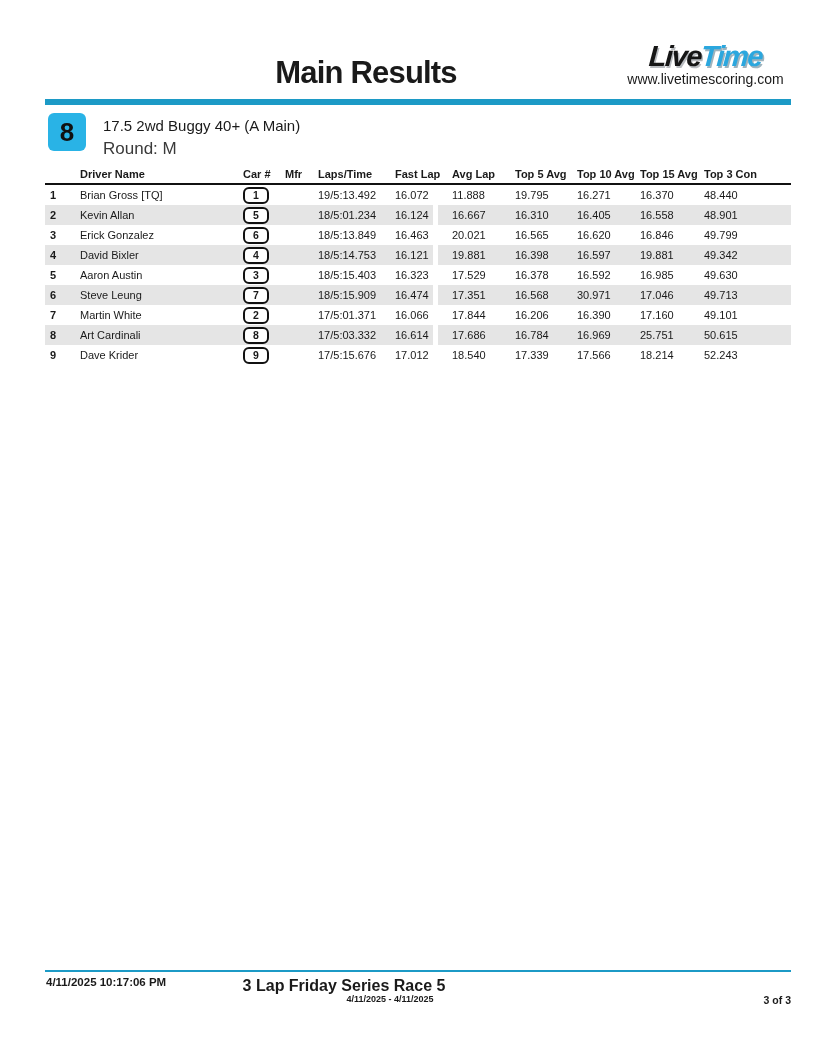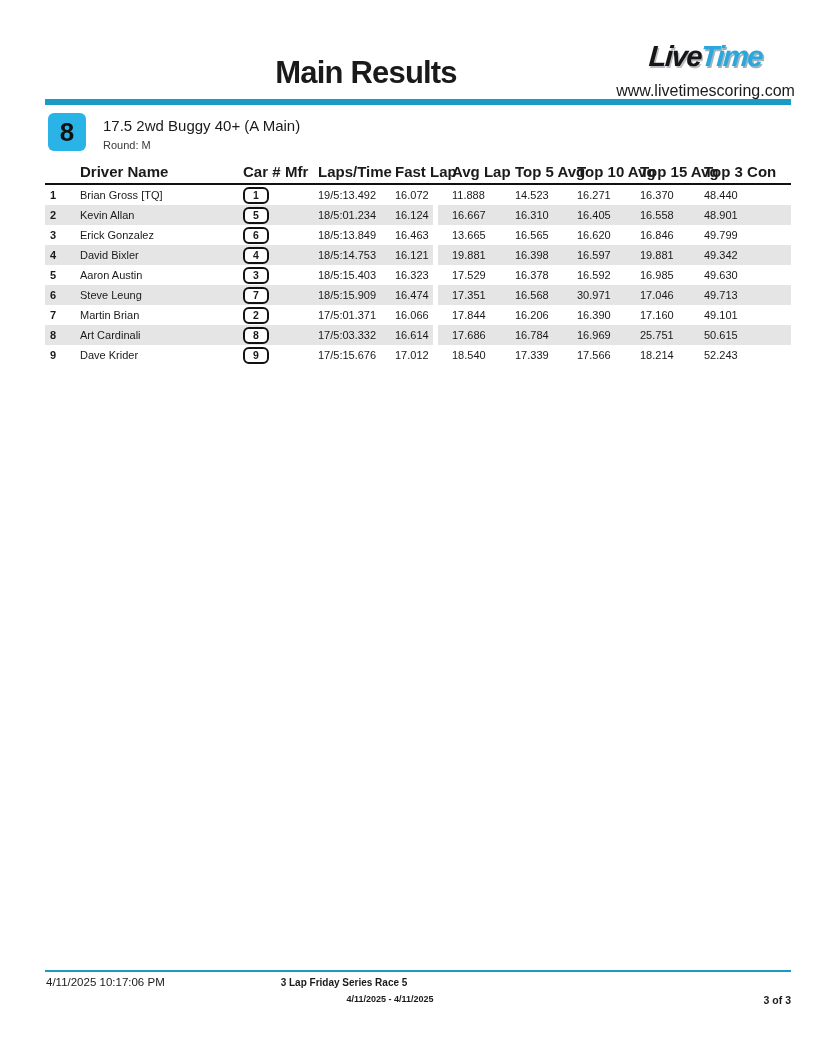--- a/index.html
+++ b/index.html
@@ -27,51 +27,51 @@
     position:absolute; top:42px; right:18px; width:185px;
     text-align:center;
   }
   .logo-text {
     font-size:29px; font-weight:bold; font-style:italic;
     letter-spacing:-1.5px; white-space:nowrap; line-height:1;
     transform:skewX(-4deg);
   }
   .logo-live { color:#161616; text-shadow:1.5px 1.5px 0 #b9bcc0; }
   .logo-time { color:#2BA7DE; text-shadow:1.5px 1.5px 0 #9fb3bd; }
-  .logo-site { font-size:16px; margin-top:11px; color:#1a1a1a; }
+  .logo-site { font-size:14px; margin-top:0; color:#1a1a1a; }
 
   .accent-bar {
     position:absolute; left:45px; top:99px; width:746px; height:6px;
     background:var(--accent);
   }
 
   
   .race-number {
     position:absolute; left:48px; top:113px; width:38px; height:38px;
     background:var(--race-badge); border-radius:6px;
     color:#101010; font-weight:bold; font-size:26px;
     text-align:center; line-height:38px;
   }
   .race-title {
     position:absolute; left:103px; top:117px;
     font-size:15px; font-weight:normal;
   }
   .race-round {
     position:absolute; left:103px; top:139px;
-    font-size:11px; color:#3a3a3a;
+    font-size:17px; color:#3a3a3a;
   }
 
   
   table.results {
     position:absolute; left:45px; top:160px; width:746px;
     border-collapse:collapse; table-layout:fixed;
     font-size:11px;
   }
   .results th {
-    text-align:left; font-weight:bold; font-size:15px;
+    text-align:left; font-weight:bold; font-size:11px;
     height:20px; vertical-align:bottom;
     padding:0 0 3px 5px;
     border-bottom:2px solid #111;
     white-space:nowrap; overflow:visible;
   }
   .results td {
     height:20px; padding:0 0 0 5px;
     white-space:nowrap; overflow:visible;
     vertical-align:middle;
   }
@@ -90,25 +90,25 @@
     text-align:center;
   }
 
   
   .footer-line {
     position:absolute; left:45px; top:970px; width:746px; height:2px;
     background:var(--accent);
   }
   .footer-left {
     position:absolute; left:46px; top:976px;
-    font-weight:normal; font-size:11.5px;
+    font-weight:bold; font-size:11.5px;
   }
   .footer-center {
     position:absolute; left:0; width:688px; top:977px;
-    text-align:center; font-weight:bold; font-size:10px;
+    text-align:center; font-weight:bold; font-size:16px;
   }
   .footer-dates {
     position:absolute; left:0; width:780px; top:994px;
     text-align:center; font-weight:bold; font-size:9px;
   }
   .footer-right {
     position:absolute; right:25px; top:974px;
     font-weight:bold; font-size:10.5px;margin-top:20px;
   }
 </style>
@@ -162,21 +162,21 @@
   <tbody>
   <tr>
     <td class="c-pos">1</td>
     <td class="c-driver">Brian Gross [TQ]</td>
     <td><span class="car-badge">1</span></td>
     <td></td>
     <td>19/5:13.492</td>
     <td>16.072</td>
     <td class="c-gap"></td>
     <td class="c-avg">11.888</td>
-    <td>14.523</td>
+    <td>19.795</td>
     <td>16.271</td>
     <td>16.370</td>
     <td>48.440</td>
   </tr>
 
   <tr>
     <td class="c-pos">2</td>
     <td class="c-driver">Kevin Allan</td>
     <td><span class="car-badge">5</span></td>
     <td></td>
@@ -191,21 +191,21 @@
   </tr>
 
   <tr>
     <td class="c-pos">3</td>
     <td class="c-driver">Erick Gonzalez</td>
     <td><span class="car-badge">6</span></td>
     <td></td>
     <td>18/5:13.849</td>
     <td>16.463</td>
     <td class="c-gap"></td>
-    <td class="c-avg">13.665</td>
+    <td class="c-avg">20.021</td>
     <td>16.565</td>
     <td>16.620</td>
     <td>16.846</td>
     <td>49.799</td>
   </tr>
 
   <tr>
     <td class="c-pos">4</td>
     <td class="c-driver">David Bixler</td>
     <td><span class="car-badge">4</span></td>
@@ -245,21 +245,21 @@
     <td class="c-gap"></td>
     <td class="c-avg">17.351</td>
     <td>16.568</td>
     <td>30.971</td>
     <td>17.046</td>
     <td>49.713</td>
   </tr>
 
   <tr>
     <td class="c-pos">7</td>
-    <td class="c-driver">Martin Brian</td>
+    <td class="c-driver">Martin White</td>
     <td><span class="car-badge">2</span></td>
     <td></td>
     <td>17/5:01.371</td>
     <td>16.066</td>
     <td class="c-gap"></td>
     <td class="c-avg">17.844</td>
     <td>16.206</td>
     <td>16.390</td>
     <td>17.160</td>
     <td>49.101</td>

